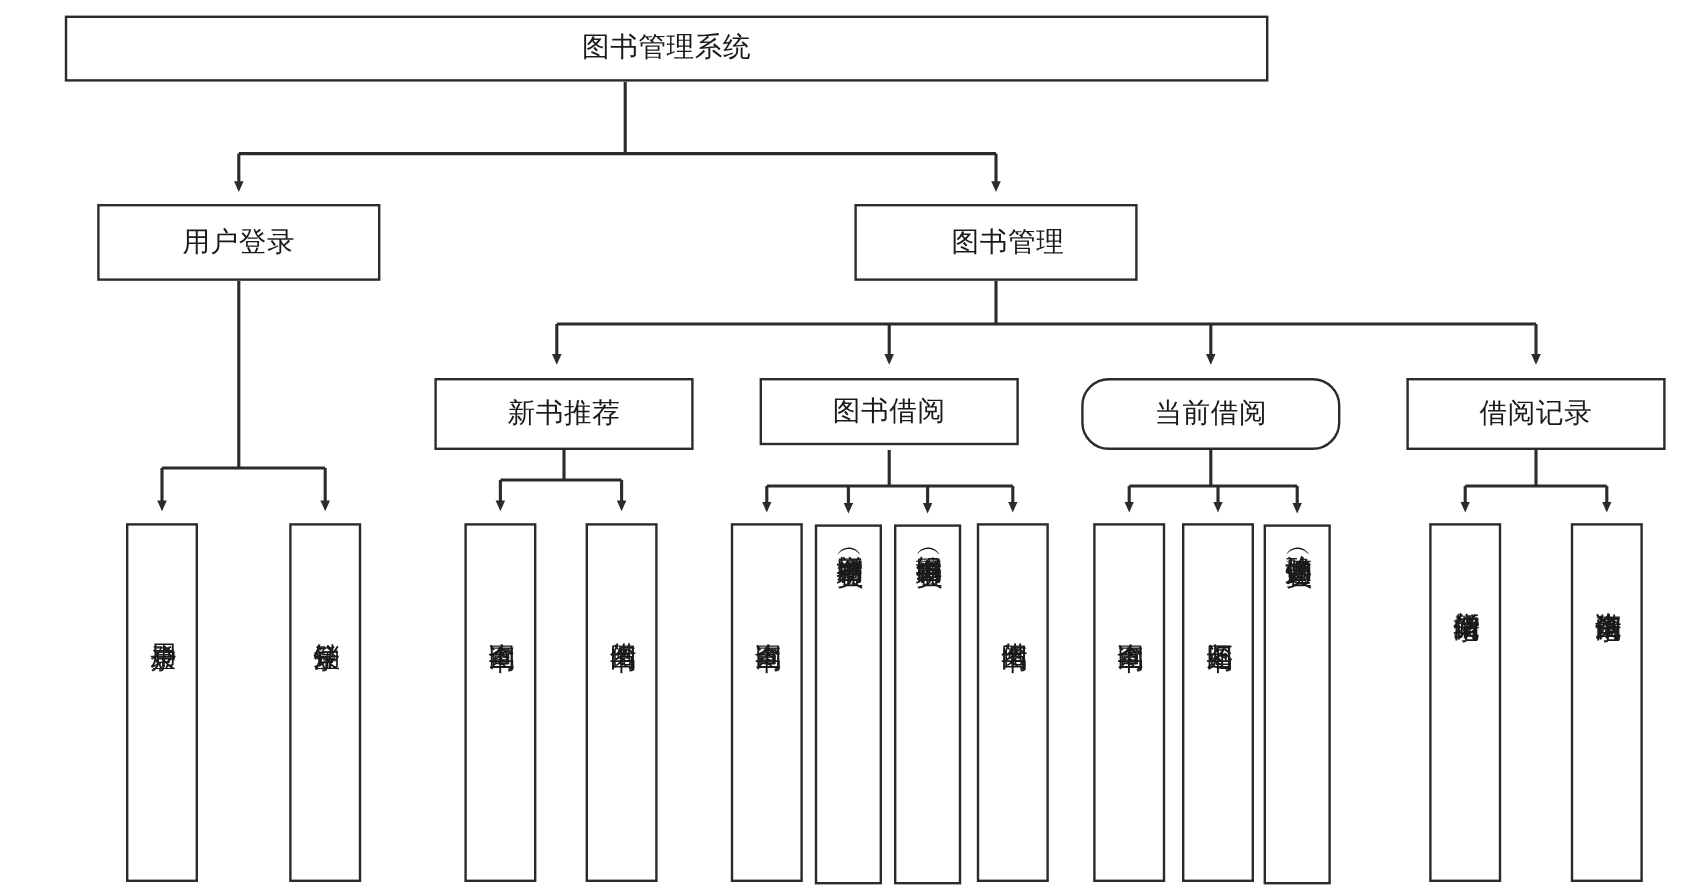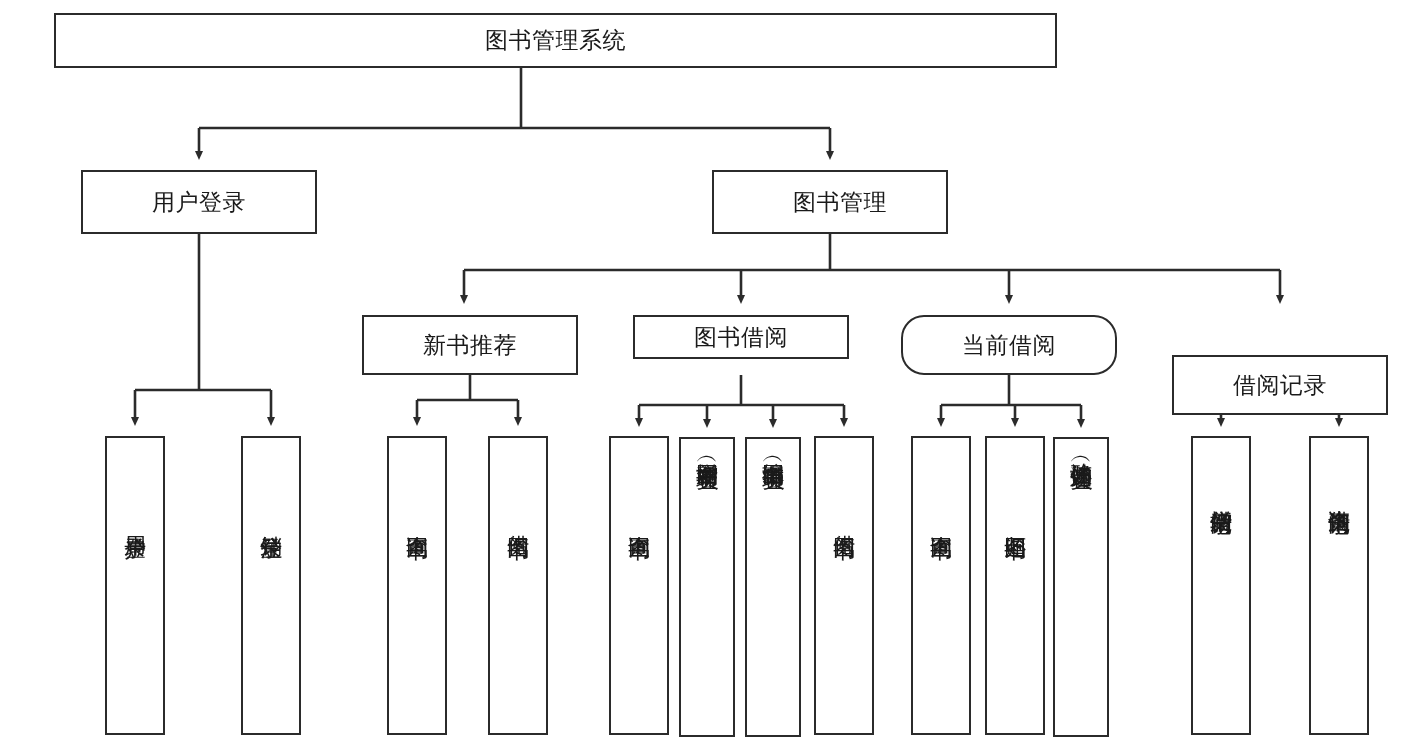--- a/index.html
+++ b/index.html
@@ -135,27 +135,27 @@
   <div class="node h" style="left:81px; top:170px; width:236px; height:64px;">
     <span class="label">用户登录</span>
   </div>
   <div class="node h" style="left:712px; top:170px; width:236px; height:64px;padding-left:20px;">
     <span class="label">图书管理</span>
   </div>
 
   <div class="node h" style="left:362px; top:315px; width:216px; height:60px;">
     <span class="label">新书推荐</span>
   </div>
-  <div class="node h" style="left:633px; top:315px; width:216px; height:44px;">
+  <div class="node h" style="left:633px; top:315px; width:216px; height:56px;">
     <span class="label">图书借阅</span>
   </div>
   <div class="node h" style="left:901px; top:315px; width:216px; height:60px;border-radius:23px;">
     <span class="label">当前借阅</span>
   </div>
-  <div class="node h" style="left:1172px; top:315px; width:216px; height:60px;margin-top:40px;">
+  <div class="node h" style="left:1172px; top:315px; width:216px; height:60px;">
     <span class="label">借阅记录</span>
   </div>
 
   <div class="node v mid" style="left:105px; top:436px; width:60px; height:299px;">
     <span class="label">用户登录</span>
   </div>
   <div class="node v mid" style="left:241px; top:436px; width:60px; height:299px;">
     <span class="label">注销登录</span>
   </div>
 

